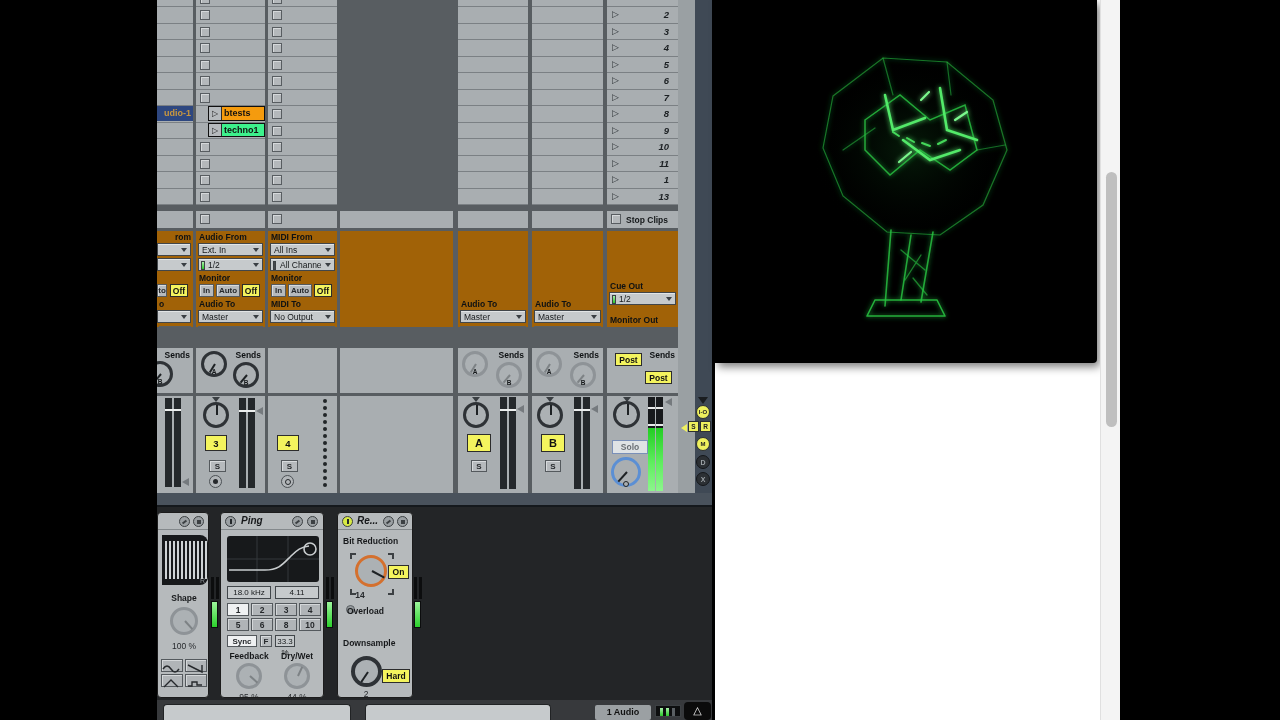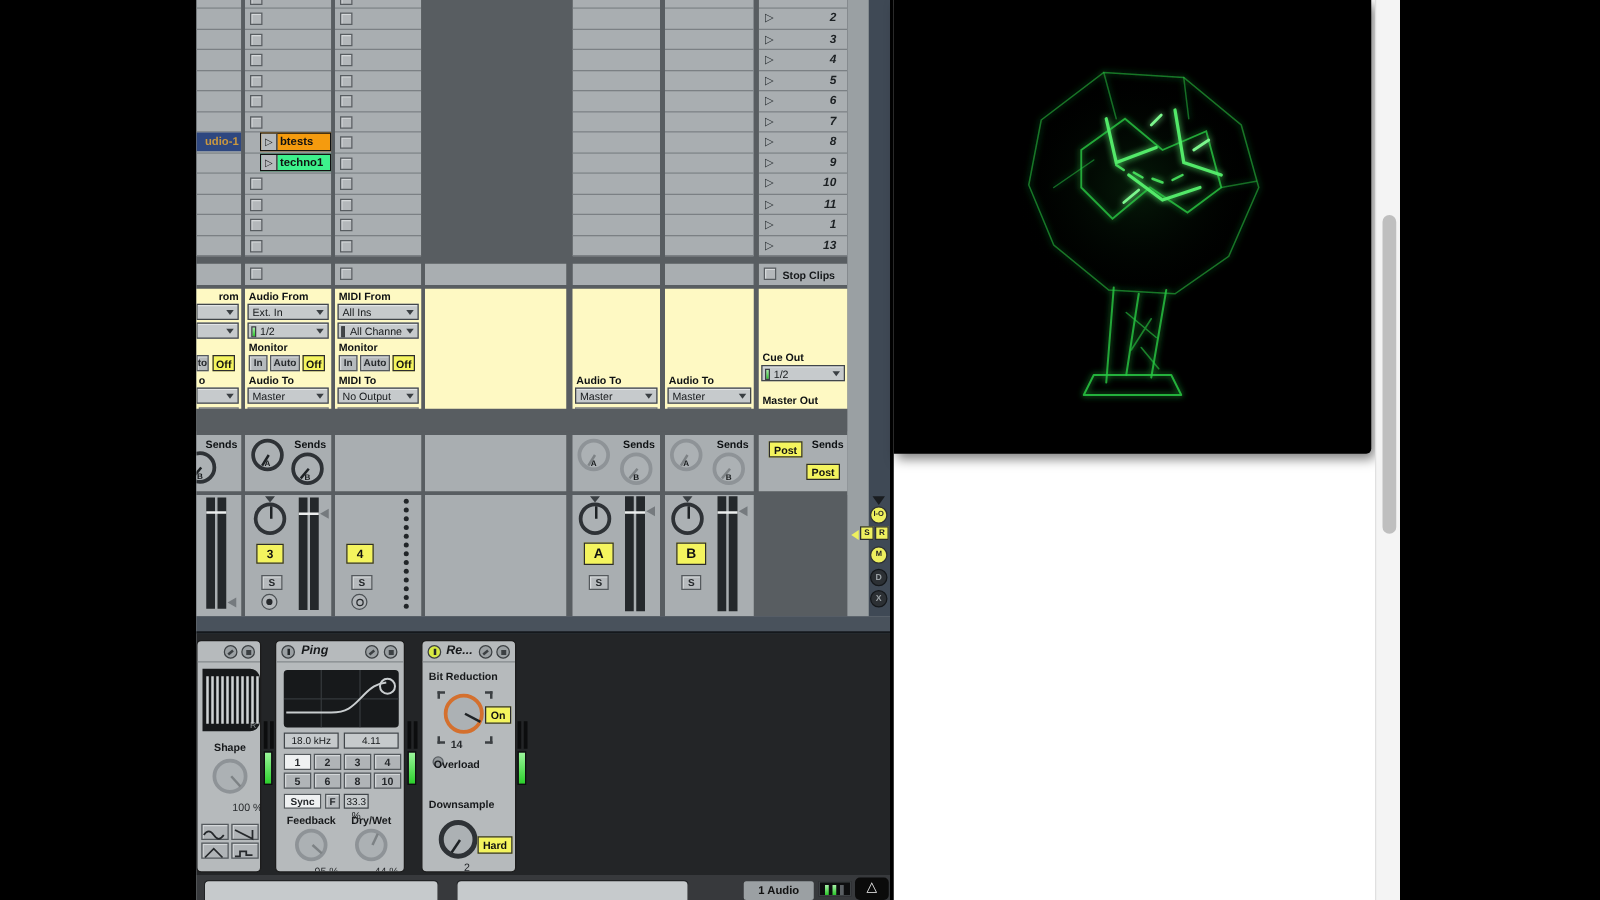--- a/index.html
+++ b/index.html
@@ -25,21 +25,21 @@
   .clipblue{position:absolute;left:0;right:0;top:0;bottom:1px;background:#2e4780;color:#c9973f;font-size:9px;font-weight:bold;text-align:right;padding-right:2px;line-height:14px;overflow:hidden}
   .scntri{position:absolute;left:5px;top:2px;font-size:9px;color:#2e3337}
   .scnnum{position:absolute;right:9px;top:2px;font-size:9.5px;font-weight:bold;font-style:italic;color:#1c2023}
   .stopclipslbl{position:absolute;left:19px;top:4px;font-size:8.5px;font-weight:bold;color:#15181a}
   #dropcol{position:absolute;left:183px;top:0;width:113px;height:205px;background:#a9aeb1}
   #dropcolstop{position:absolute;left:183px;top:211px;width:113px;height:17px;background:#a9aeb1}
   .droptxt{position:absolute;left:0;width:100%;text-align:center;font-size:9px;font-weight:bold;color:#26292c}
 
   
   #iosec{position:absolute;left:0;top:231px;width:521px;height:114px;background:#585d61}
-  .iocol{position:absolute;top:0;height:96px;background:#fef9c3;overflow:hidden}
+  .iocol{position:absolute;top:0;height:96px;background:#a16207;overflow:hidden}
   #sendsec{position:absolute;left:0;top:348px;width:521px;height:45px;background:#585d61}
   .sndcol{position:absolute;top:0;height:45px;background:#a9aeb1;overflow:hidden}
   #mixsec{position:absolute;left:0;top:396px;width:521px;height:97px;background:#585d61}
   .mixcol{position:absolute;top:0;height:97px;background:#a9aeb1;overflow:hidden}
 
   .lbl{position:absolute;font-size:8.5px;font-weight:bold;color:#0e1113;white-space:nowrap}
   .dd{position:absolute;height:13px;background:#c6cacc;border:1px solid #41464a;box-shadow:inset 0 1px 0 #e2e5e6;overflow:hidden}
   .ddtxt{position:absolute;left:3px;top:1px;font-size:8.5px;color:#15181a;white-space:nowrap}
   .ddtxt.off{left:9px}
   .arr{position:absolute;right:3px;top:4px;width:0;height:0;border-left:3px solid transparent;border-right:3px solid transparent;border-top:4px solid #3a3f43}
@@ -90,21 +90,21 @@
   .dicon.swap:after{content:"";position:absolute;left:2px;top:4px;width:5px;height:2px;background:#3c4043;transform:rotate(-40deg)}
   .ddisp{position:absolute;background:#17191b;border-radius:3px;overflow:hidden}
   .combbar{position:absolute;top:6px;width:2px;height:38px;background:#cfd3d5}
   .vmeter{position:absolute;width:8px;height:52px}
   .vmeter .bb{position:absolute;top:0;width:3px;height:22px;background:#0c0d0e}
   .vmeter .gn{position:absolute;left:0;top:24px;width:7px;height:27px;background:linear-gradient(to top,#2bd12b,#9cf59c);border:1px solid #0c0d0e}
   .valbox{position:absolute;height:13px;background:#c6cacc;border:1px solid #41464a;font-size:8px;color:#15181a;text-align:center;line-height:12px}
   .beatbtn{position:absolute;width:22px;height:13px;background:#b0b4b7;border:1px solid #54595d;box-shadow:inset 1px 1px 0 #d4d7d9;font-size:8.5px;font-weight:bold;text-align:center;line-height:12px;color:#26292c}
   .beatbtn.sel{background:#eff1f2;box-shadow:none}
   .dvlbl{position:absolute;font-size:8.5px;font-weight:bold;color:#17191b;white-space:nowrap}
-  .dvval{position:absolute;font-size:8.5px;color:#26292c;text-align:right}
+  .dvval{position:absolute;font-size:8.5px;color:#26292c;text-align:center}
   .wavebtn{position:absolute;width:22px;height:13px;background:#b0b4b7;border:1px solid #54595d;box-shadow:inset 1px 1px 0 #d4d7d9}
   .corner{position:absolute;width:6px;height:6px;border:0 solid #3c4043}
   .led{position:absolute;width:9px;height:9px;border-radius:50%;background:#94999c;border:1px solid #5a5f63}
   #dropzone{position:absolute;left:262px;top:5px;width:288px;height:186px;background:#b2b6b9;border:1px solid #0e0e0e;border-radius:5px}
   #dropzone .t{position:absolute;left:0;right:0;top:88px;text-align:center;font-size:10px;font-weight:bold;color:#202326}
 
   
   #infobar{position:absolute;left:0;top:700px;width:555px;height:20px;background:#37393c}
   .ichip{position:absolute;top:4px;height:16px;background:#c6cacc;border-radius:4px 4px 0 0;border:1px solid #212325;border-bottom:none}
   #trackchip{position:absolute;left:438px;top:5px;width:56px;height:15px;font-size:9px;font-weight:bold;color:#111;background:#9ba0a3;text-align:center;line-height:15px;border-radius:2px}
@@ -415,21 +415,21 @@
           <div class="iobox" style="top:95px"></div>
         </div>
 
         <div class="iocol" style="left:450px;width:71px">
           <div class="lbl" style="left:3px;top:50px">Cue Out</div>
           <div class="dd" style="left:2px;right:2px;top:61px">
               <span class="ddmeter"></span>
               <span class="ddtxt off">1/2</span>
               <span class="arr"></span>
             </div>
-          <div class="lbl" style="left:3px;top:84px">Master Out</div>
+          <div class="lbl" style="left:3px;top:84px">Monitor Out</div>
           <div class="dd" style="left:2px;right:2px;top:96px">
               <span class="ddmeter"></span>
               <span class="ddtxt off">1/2</span>
               <span class="arr"></span>
             </div>
         </div>
       </div>
 
       <div id="sendsec">
         <div class="sndcol" style="left:0;width:36px">
@@ -541,20 +541,42 @@
           <div class="panmark" style="left:14px;top:1px"></div>
           <div class="knob" style="left:5px;top:6px;width:26px;height:26px;--r:180deg">
               <i></i>
             </div>
           <div class="numbtn" style="left:9px;top:38px;width:24px;height:18px;line-height:17px;font-size:11px">B</div>
           <div class="sbtn" style="left:13px;top:64px;width:16px;height:12px;line-height:11px">S</div>
           <div class="vlane" style="left:42px;top:1px;height:92px"></div>
           <div class="vlane" style="left:51px;top:1px;height:92px"></div>
           <div class="grip" style="left:42px;top:13px;width:16px"></div>
           <div class="ltri" style="left:59px;top:9px"></div>
+        </div>
+        <div class="mixcol" style="left:450px;width:71px">
+          <div class="panmark" style="left:16px;top:1px"></div>
+          <div class="knob" style="left:6px;top:5px;width:27px;height:27px;--r:180deg">
+              <i></i>
+            </div>
+          <div class="solobox" style="left:5px;top:44px;width:36px;height:14px">Solo</div>
+          <div class="cueknob" style="left:4px;top:61px;width:30px;height:30px">
+              <i></i>
+              <u></u>
+            </div>
+          <div class="mmeter" style="left:41px">
+              <span class="wl" style="top:10px"></span>
+              <span class="wl" style="top:27px"></span>
+              <span class="gg"></span>
+            </div>
+          <div class="mmeter" style="left:49px">
+              <span class="wl" style="top:10px"></span>
+              <span class="wl" style="top:27px"></span>
+              <span class="gg"></span>
+            </div>
+          <div class="ltri" style="left:58px;top:2px"></div>
         </div>
       </div>
     </div>
 
     <div id="graygap"></div>
 
     <div id="slate"></div>
     <div class="dtri" style="left:541px;top:397px"></div>
     <div class="ycirc" style="left:539px;top:405px">I-O</div>
     <div class="ytri" style="left:524px;top:424px"></div>

